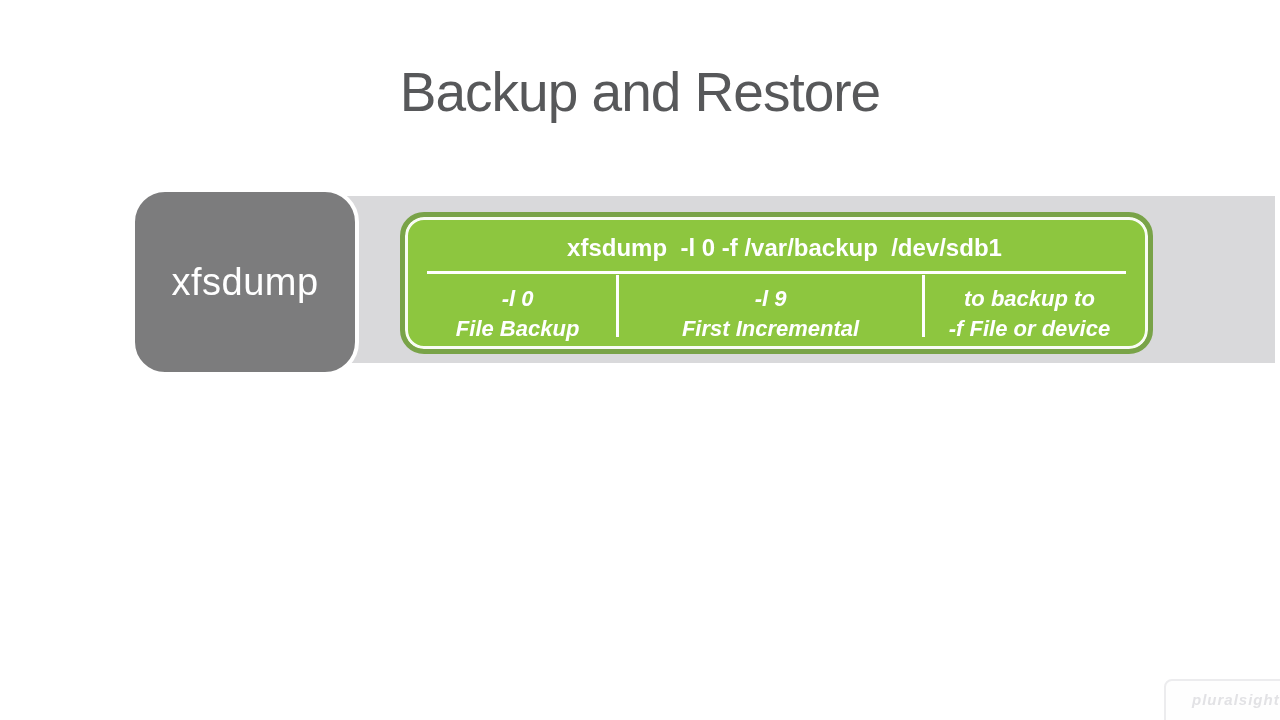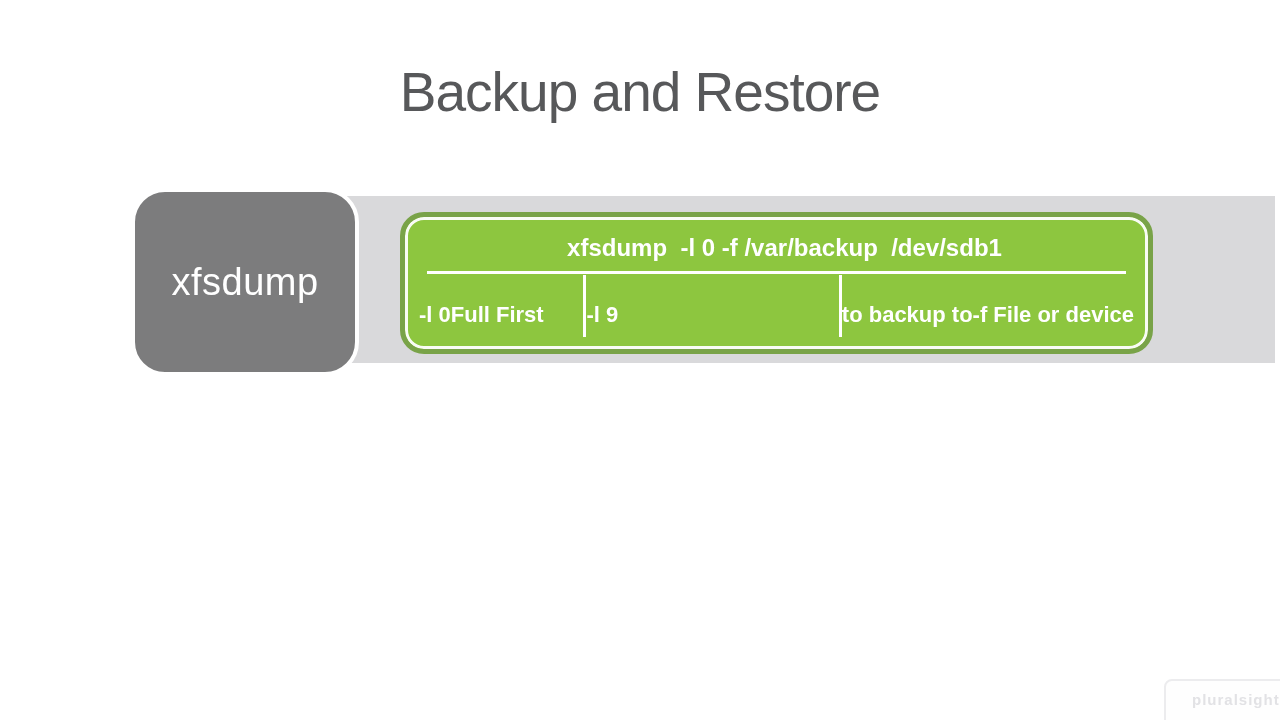--- a/index.html
+++ b/index.html
@@ -98,23 +98,24 @@
     position: absolute;
     top: 57px;
     left: 14px;
     right: 14px;
     bottom: 3px;
     display: flex;
     align-items: stretch;
   }
   .col {
     display: flex;
-    flex-direction: row;
+    flex-direction: column;
     align-items: center;
     padding-top: 10px;
+    font-style: italic;
   }
   .col-1 { flex: 198 0 0; }
   .col-2 { flex: 304 0 0; }
   .col-3 { flex: 210 0 0; }
   .col .line {
     color: #ffffff;
     font-size: 22px;
     font-weight: 700;
     line-height: 30px;
     white-space: pre;
@@ -138,20 +139,21 @@
     border-radius: 8px;
     display: flex;
     align-items: flex-start;
     padding: 10px 0 0 26px;
   }
   .watermark .wm-text {
     color: var(--watermark-color);
     font-size: 15px;
     font-weight: 700;
     letter-spacing: 1px;
+    font-style: italic;
   }
 </style>
 </head>
 <body>
 
 <div class="slide">
 
   <h1 class="title">Backup and Restore</h1>
 
   <div class="band"></div>
@@ -159,25 +161,26 @@
   <div class="cmd-box">
     <span class="label">xfsdump</span>
   </div>
 
   <div class="detail-box">
     <div class="command">xfsdump  -l 0 -f /var/backup  /dev/sdb1</div>
     <div class="rule"></div>
     <div class="cols">
       <div class="col col-1">
         <div class="line">-l 0</div>
-        <div class="line">Full First</div>
+        <div class="line">File Backup</div>
       </div>
       <div class="divider"></div>
       <div class="col col-2">
         <div class="line">-l 9</div>
+        <div class="line">First Incremental</div>
       </div>
       <div class="divider"></div>
       <div class="col col-3">
         <div class="line">to backup to</div>
         <div class="line">-f File or device</div>
       </div>
     </div>
   </div>
 
   <div class="watermark">

